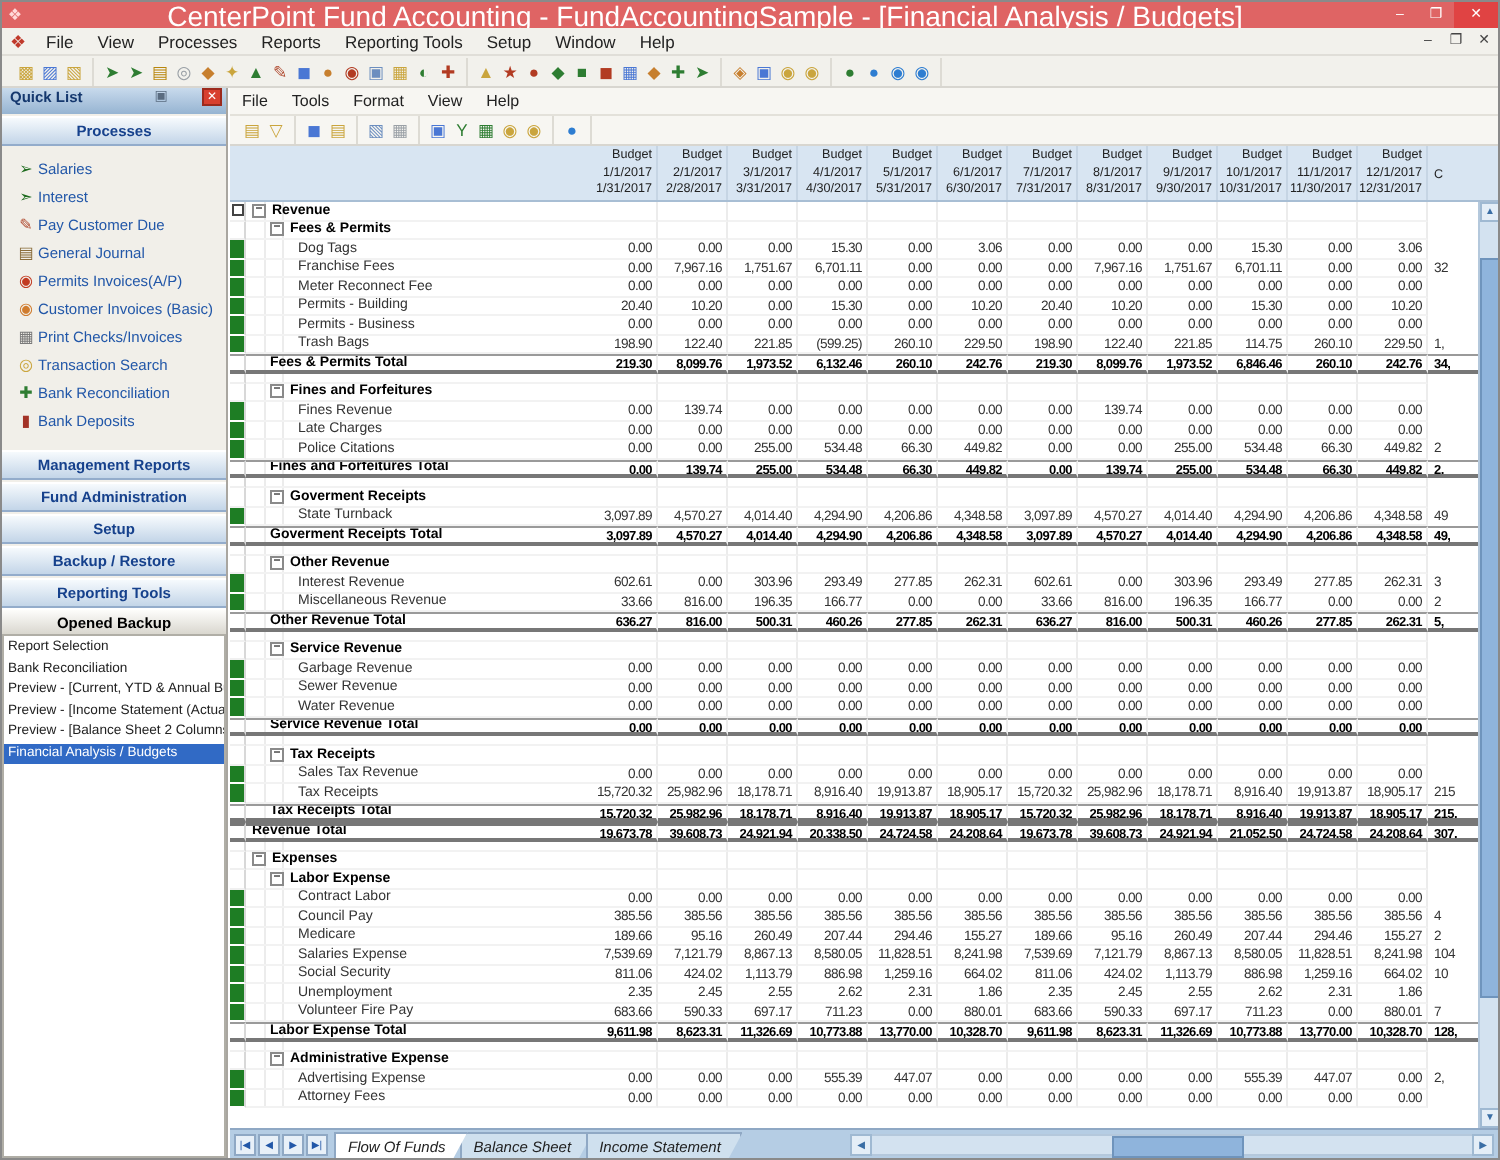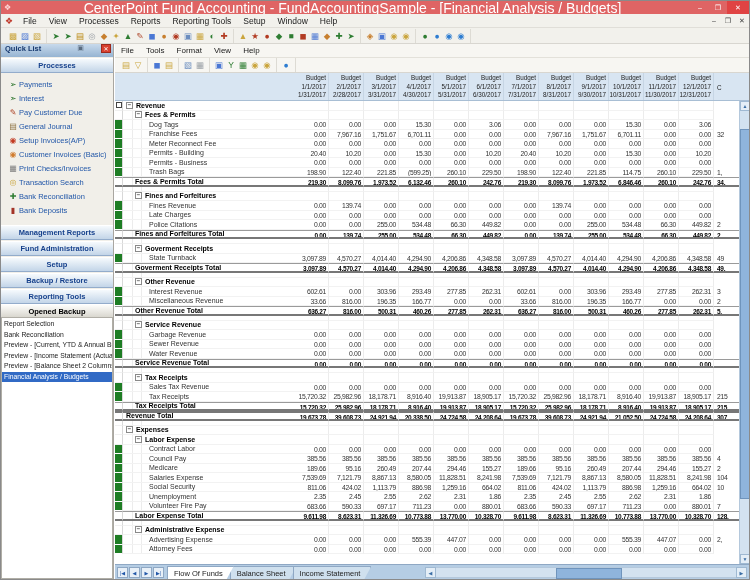--- a/index.html
+++ b/index.html
@@ -82,21 +82,21 @@
   .vscroll { position:absolute; top:0; right:0; bottom:0; width:10px; background:#d3e2f0; border-left:1px solid #b4c8dc; }
   .vscroll .arrow { position:absolute; left:0; width:10px; height:10px; background:#e4eef7; border:1px solid #9fb9d2; font-size:5px; text-align:center; line-height:9px; color:#3a6ea5; }
   .vscroll .arrow.up { top:0; }
   .vscroll .arrow.down { bottom:0; }
   .vscroll .thumb { position:absolute; left:0; top:28px; width:10px; height:370px; background:#8fb4dc; border:1px solid #6f94bc; }
 
   
   .bottom-bar { height:15px; background:#b5cde4; display:flex; align-items:flex-end; position:relative; flex:0 0 auto; border-top:1px solid #8fa8c4; }
   .tab-nav { display:flex; align-items:center; height:13px; padding:0 2px; }
   .tab-nav-btn { width:11px; height:11px; background:#e8f0f8; border:1px solid #8fa8c4; color:#2257a8; font-size:5px; line-height:10px; text-align:center; margin-right:1px; }
-  .tab { height:13px; font-size:7.5px; padding:0 10px 0 6px; line-height:13px; color:#222; background:#cfe0ee; border:1px solid #8fa8c4; border-bottom:none; clip-path:polygon(0 0, 100% 0, calc(100% - 7px) 100%, 0 100%); margin-right:-4px; }
+  .tab { height:13px; font-size:7.5px; padding:0 10px 0 6px; line-height:13px; color:#222; background:#cfe0ee; border:1px solid #8fa8c4; border-bottom:none; clip-path:polygon(0 0, 100% 0, calc(100% - 7px) 100%, 0 100%); margin-right:-4px;font-style:italic; }
   .tab.active { background:#fff; font-weight:normal; z-index:2; }
   .hscroll { position:absolute; right:2px; bottom:1px; height:12px; width:322px; display:flex; align-items:center; }
   .hs-btn { width:11px; height:11px; background:#e4eef7; border:1px solid #9fb9d2; font-size:5px; text-align:center; line-height:10px; color:#3a6ea5; }
   .hs-track { flex:1; height:11px; background:#d3e2f0; border-top:1px solid #b4c8dc; border-bottom:1px solid #b4c8dc; position:relative; }
   .hs-thumb { position:absolute; top:0; left:40%; width:22%; height:11px; background:#8fb4dc; border:1px solid #6f94bc; }
 </style>
 </head>
 <body>
 
 <div class="app">
@@ -182,37 +182,37 @@
     <div class="sidebar">
       <div class="ql-header">
         <span class="ql-title">Quick List</span>
         <span class="ql-pin">▣</span>
         <span class="ql-close">✕</span>
       </div>
       <div class="side-bar-btn">Processes</div>
       <div class="proc-list" id="proc-list">
           <div class="proc-item">
             <span class="proc-ico" style="color: rgb(29, 107, 29);">➢</span>
-            <span class="proc-label">Payments</span>
+            <span class="proc-label">Salaries</span>
           </div>
           <div class="proc-item">
             <span class="proc-ico" style="color: rgb(29, 107, 29);">➣</span>
             <span class="proc-label">Interest</span>
           </div>
           <div class="proc-item">
             <span class="proc-ico" style="color: rgb(176, 74, 47);">✎</span>
             <span class="proc-label">Pay Customer Due</span>
           </div>
           <div class="proc-item">
             <span class="proc-ico" style="color: rgb(138, 109, 59);">▤</span>
             <span class="proc-label">General Journal</span>
           </div>
           <div class="proc-item">
             <span class="proc-ico" style="color: rgb(194, 59, 34);">◉</span>
-            <span class="proc-label">Setup Invoices(A/P)</span>
+            <span class="proc-label">Permits Invoices(A/P)</span>
           </div>
           <div class="proc-item">
             <span class="proc-ico" style="color: rgb(208, 124, 46);">◉</span>
             <span class="proc-label">Customer Invoices (Basic)</span>
           </div>
           <div class="proc-item">
             <span class="proc-ico" style="color: rgb(122, 122, 122);">▦</span>
             <span class="proc-label">Print Checks/Invoices</span>
           </div>
           <div class="proc-item">

